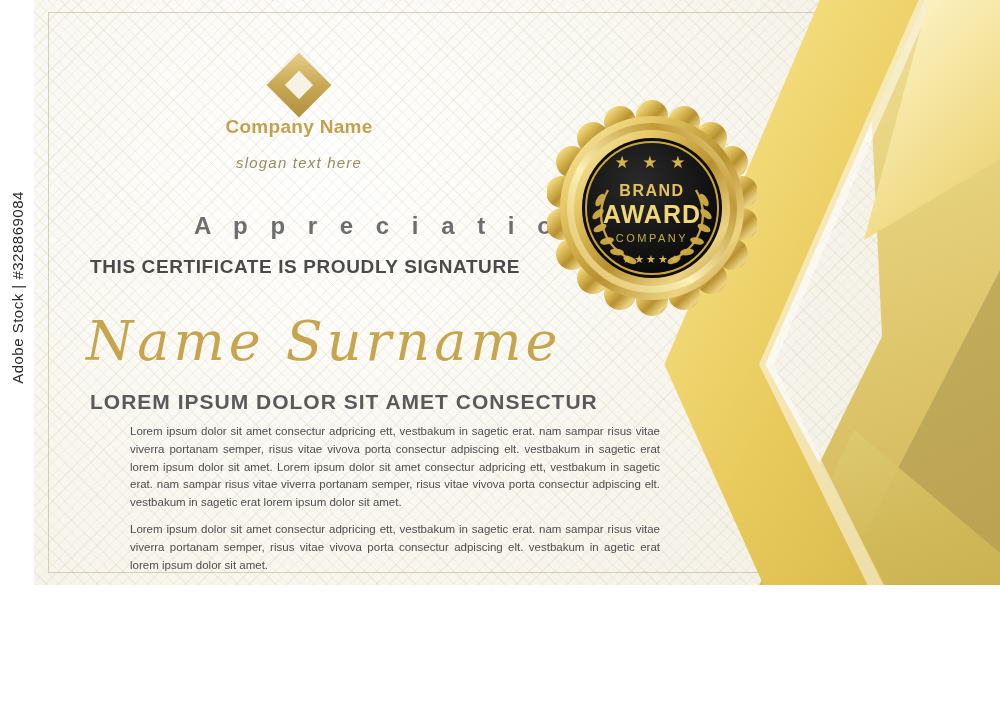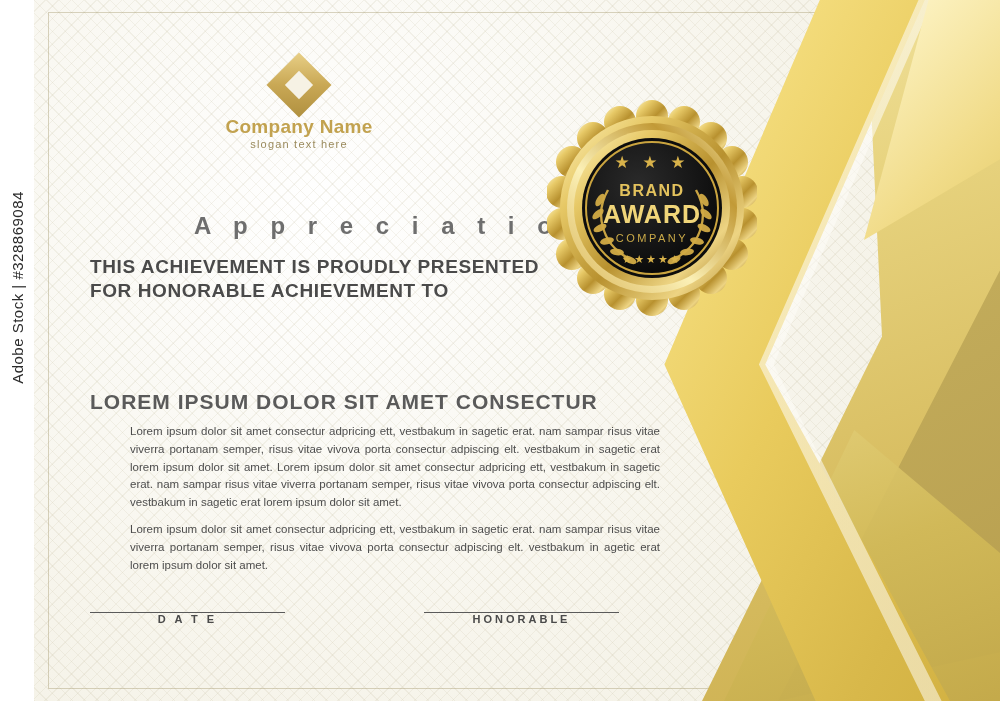--- a/index.html
+++ b/index.html
@@ -46,21 +46,21 @@
     color: #2b2b2b;
     white-space: nowrap;
   }
 
   
   #certificate {
     position: absolute;
     left: 34px;
     top: 0;
     width: 966px;
-    height: 701px;
+    height: 585px;
     overflow: hidden;
     background:
       radial-gradient(circle at 30% 30%, #ffffff 0%, #f7f5ec 55%, #f1eee1 100%);
   }
 
   
   #texture {
     position: absolute;
     inset: 0;
     background-image:
@@ -174,24 +174,25 @@
     height: 20px;
     background: #f6f2e4;
   }
   #company-name {
     font-size: 19px;
     font-weight: bold;
     color: #c2a24f;
     letter-spacing: 0.3px;
   }
   #company-slogan {
-    font-size: 11px;
+    font-size: 15px;
     color: #9a8a5c;
+    font-style: italic;
     letter-spacing: 1.2px;
-    margin-top: 0;
+    margin-top: 16px;
   }
 
   
   #title-certificate {
     position: absolute;
     left: 56px;
     top: 150px;
     font-family: "Liberation Serif", serif;
     font-size: 62px;
     font-weight: bold;
@@ -325,23 +326,23 @@
     <div id="content">
 
       <div id="logo-block">
         <div id="logo-diamond"></div>
         <div id="company-name">Company Name</div>
         <div id="company-slogan">slogan text here</div>
       </div>
 
       <div id="title-appreciation">A p p r e c i a t i o n</div>
 
-      <div id="presented-line1">THIS ACHIEVEMENT IS PROUDLY PRESENTED</div>
-      <div id="presented-line2">FOR HONORABLE ACHIEVEMENT TO</div>
-
+      <div id="presented-line1">THIS CERTIFICATE IS PROUDLY SIGNATURE</div>
+
+      <div id="recipient-name">Name Surname</div>
 
       <div id="subtitle">LOREM IPSUM DOLOR SIT AMET CONSECTUR</div>
 
       <div id="body-text">
         <p>Lorem ipsum dolor sit amet consectur adpricing ett, vestbakum in sagetic erat. nam sampar risus vitae viverra portanam semper, risus vitae vivova porta consectur adpiscing elt. vestbakum in sagetic erat lorem ipsum dolor sit amet. Lorem ipsum dolor sit amet consectur adpricing ett, vestbakum in sagetic erat. nam sampar risus vitae viverra portanam semper, risus vitae vivova porta consectur adpiscing elt. vestbakum in sagetic erat lorem ipsum dolor sit amet.</p>
         <p>Lorem ipsum dolor sit amet consectur adpricing ett, vestbakum in sagetic erat. nam sampar risus vitae viverra portanam semper, risus vitae vivova porta consectur adpiscing elt. vestbakum in agetic erat lorem ipsum dolor sit amet.</p>
       </div>
 
       <div id="sig-date">
         <div class="sig-rule"></div>

